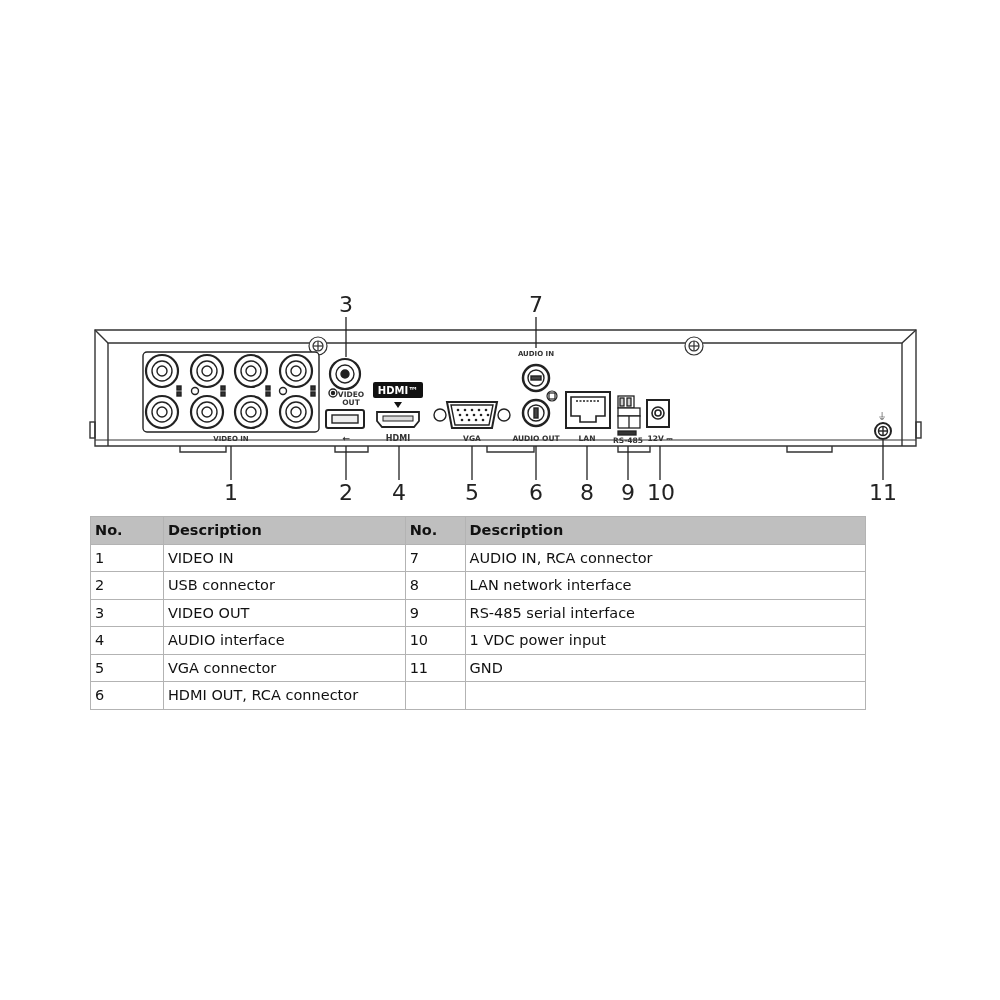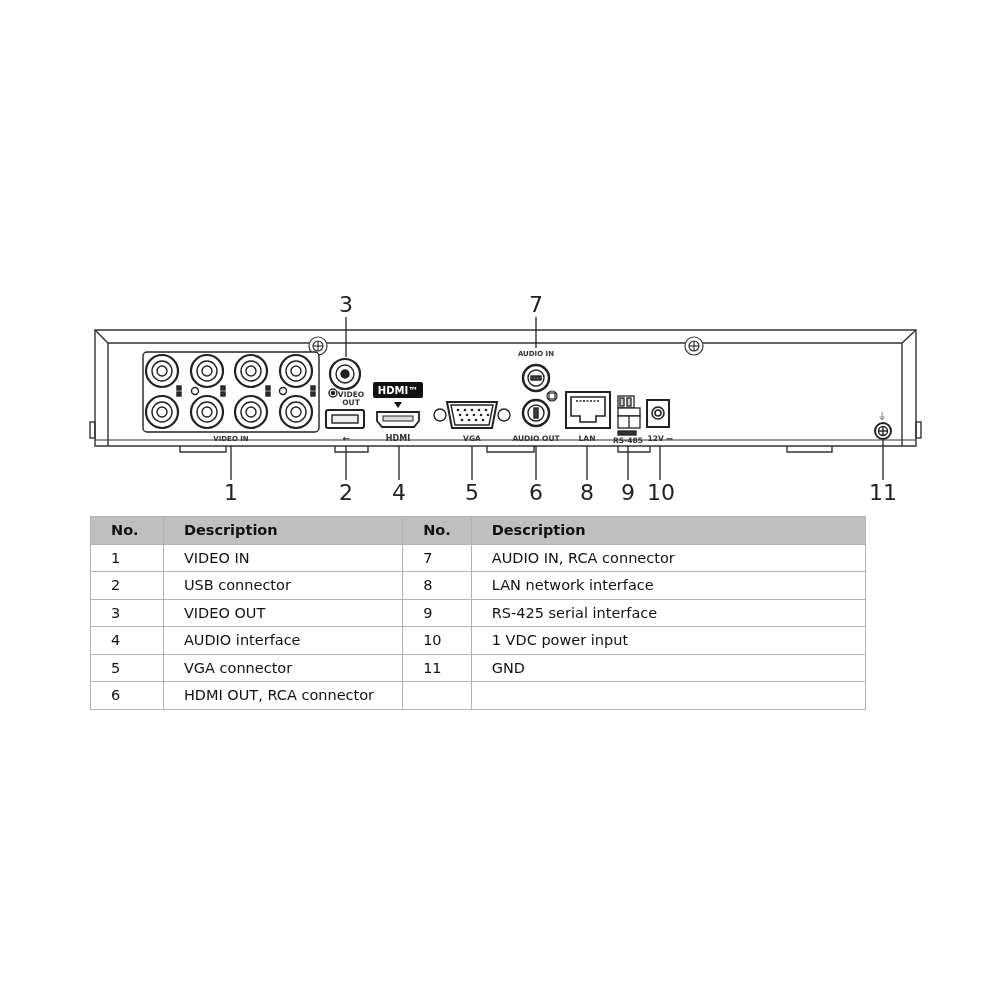--- a/index.html
+++ b/index.html
@@ -5,21 +5,21 @@
     html, body { margin: 0; padding: 0; background: #ffffff; }
     body { width: 1000px; height: 1000px; position: relative; overflow: hidden;
            font-family: "DejaVu Sans", sans-serif; }
     .diagram { position: absolute; left: 0; top: 0; width: 1000px; height: 520px; }
     .callout { position: absolute; font-family: "DejaVu Sans", sans-serif; font-size: 22px;
                color: #222; transform: translateX(-50%); line-height: 1; }
     .panel-label { font-family: "DejaVu Sans", sans-serif; font-weight: bold; fill: #333; }
     .legend { position: absolute; left: 90px; top: 516px; width: 776px;
               border-collapse: collapse; font-family: "DejaVu Sans", sans-serif;
               font-size: 14.5px; color: #111; }
-    .legend th, .legend td { border: 1px solid #b3b3b3; height: 26.5px; padding: 0 20px;
+    .legend th, .legend td { border: 1px solid #b3b3b3; height: 26.5px; padding: 0 4px;
                              text-align: left; vertical-align: middle; }
     .legend th { background: #bfbfbf; font-weight: bold; }
     .legend col.c-no1 { width: 73px; }
     .legend col.c-desc1 { width: 242px; }
     .legend col.c-no2 { width: 60px; }
     .legend col.c-desc2 { width: 401px; }
   </style>
 </head>
 <body>
 
@@ -256,21 +256,21 @@
     <tr>
       <td>2</td>
       <td>USB connector</td>
       <td>8</td>
       <td>LAN network interface</td>
     </tr>
     <tr>
       <td>3</td>
       <td>VIDEO OUT</td>
       <td>9</td>
-      <td>RS-425 serial interface</td>
+      <td>RS-485 serial interface</td>
     </tr>
     <tr>
       <td>4</td>
       <td>AUDIO interface</td>
       <td>10</td>
       <td>1 VDC power input</td>
     </tr>
     <tr>
       <td>5</td>
       <td>VGA connector</td>

